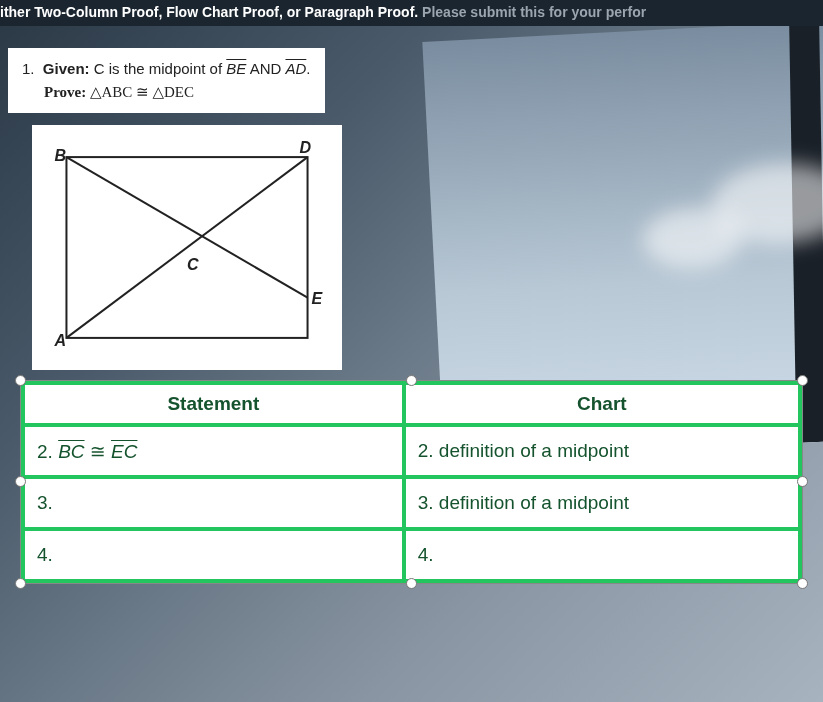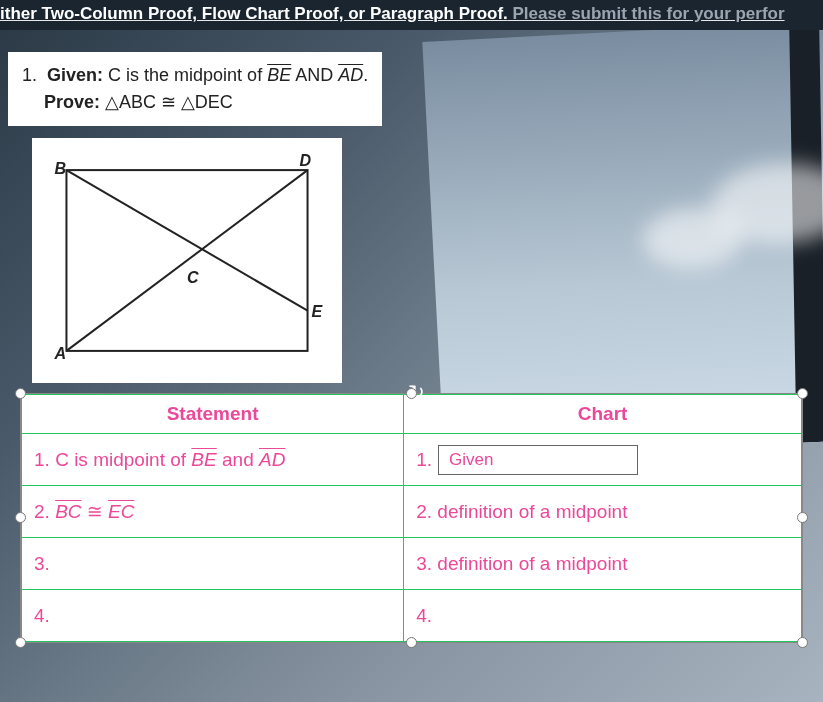--- a/index.html
+++ b/index.html
@@ -13,38 +13,37 @@
       font-family: Arial, Helvetica, sans-serif;
       background: linear-gradient(135deg, #2a3845 0%, #4a5a6a 30%, #6b7a88 50%, #8a95a3 70%, #a8b3c0 100%);
       position: relative;
       overflow: hidden;
     }
     .header-strip {
       background: #1a2530;
       color: #e8e8e8;
       padding: 4px 0 6px 0;
       font-weight: bold;
-      font-size: 17px;
+      font-size: 14px;
       width: 100%;
       white-space: nowrap;
       overflow: hidden;
-      text-decoration: underline;
     }
     .header-strip .white-part {
       color: #ffffff;
     }
     .header-strip .gray-part {
       color: #9aa5b0;
     }
     .given-prove-box {
       background: #ffffff;
       display: inline-block;
       padding: 10px 14px;
       margin: 22px 0 0 8px;
-      font-size: 18px;
+      font-size: 15px;
       line-height: 1.5;
       color: #222;
     }
     .given-prove-box .label {
       font-weight: bold;
     }
     .overline {
       text-decoration: overline;
       font-style: italic;
     }
@@ -64,26 +63,26 @@
       background: #ffffff;
       margin: 10px 20px 0 20px;
       position: relative;
       border: 1px solid #888;
     }
     .proof-table {
       width: 100%;
       border-collapse: collapse;
     }
     .proof-table th, .proof-table td {
-      border: 1px solid #22c55e;
+      border: 4px solid #22c55e;
       padding: 0;
       font-size: 19px;
       text-align: left;
       vertical-align: middle;
-      color: #ec4899;
+      color: #14532d;
     }
     .proof-table th {
       text-align: center;
       font-weight: bold;
       background: #ffffff;
       padding: 8px 12px;
       height: 38px;
     }
     .proof-table td {
       padding: 10px 12px;
@@ -171,21 +170,21 @@
 
 <div class="header-strip">
   <span class="white-part">ither Two-Column Proof, Flow Chart Proof, or Paragraph Proof.</span><span class="gray-part"> Please submit this for your perfor</span>
 </div>
 
 <div class="given-prove-box">
   <div>
     <span>1.</span>
     <span class="label">&nbsp;<span>Given:</span></span><span> C is the midpoint of </span><span class="overline">BE</span><span> AND </span><span class="overline">AD</span><span>.</span>
   </div>
-  <div style="padding-left: 22px;">
+  <div style="padding-left: 22px; font-family: Liberation Serif, serif;">
     <span class="label">Prove:</span><span> △ABC ≅ △DEC</span>
   </div>
 </div>
 
 <div class="figure-box">
   <svg viewBox="0 0 280 220">
     <rect x="20" y="20" width="240" height="180" fill="none" stroke="#222" stroke-width="2"></rect>
     <line x1="20" y1="200" x2="260" y2="20" stroke="#222" stroke-width="2"></line>
     <line x1="20" y1="20" x2="260" y2="160" stroke="#222" stroke-width="2"></line>
     <text x="8" y="208" font-size="16" font-weight="bold" font-style="italic" fill="#222">A</text>
@@ -211,31 +210,20 @@
   <table class="proof-table">
     <thead>
       <tr>
         <th class="col-statement">Statement</th>
         <th class="col-reason">Chart</th>
       </tr>
     </thead>
     <tbody>
       <tr>
         <td>
-          <span>1.</span><span> C is midpoint of </span><span class="overline">BE</span><span> and </span><span class="overline">AD</span>
-        </td>
-        <td>
-          <div class="reason-inner">
-            <span class="reason-number">1.</span>
-            <span class="input-box">Given</span>
-          </div>
-        </td>
-      </tr>
-      <tr>
-        <td>
           <span>2.</span><span> </span><span class="overline">BC</span><span> ≅ </span><span class="overline">EC</span>
         </td>
         <td>
           <span>2.</span><span> definition of a midpoint</span>
         </td>
       </tr>
       <tr>
         <td>
           <span>3.</span><span></span>
         </td>

